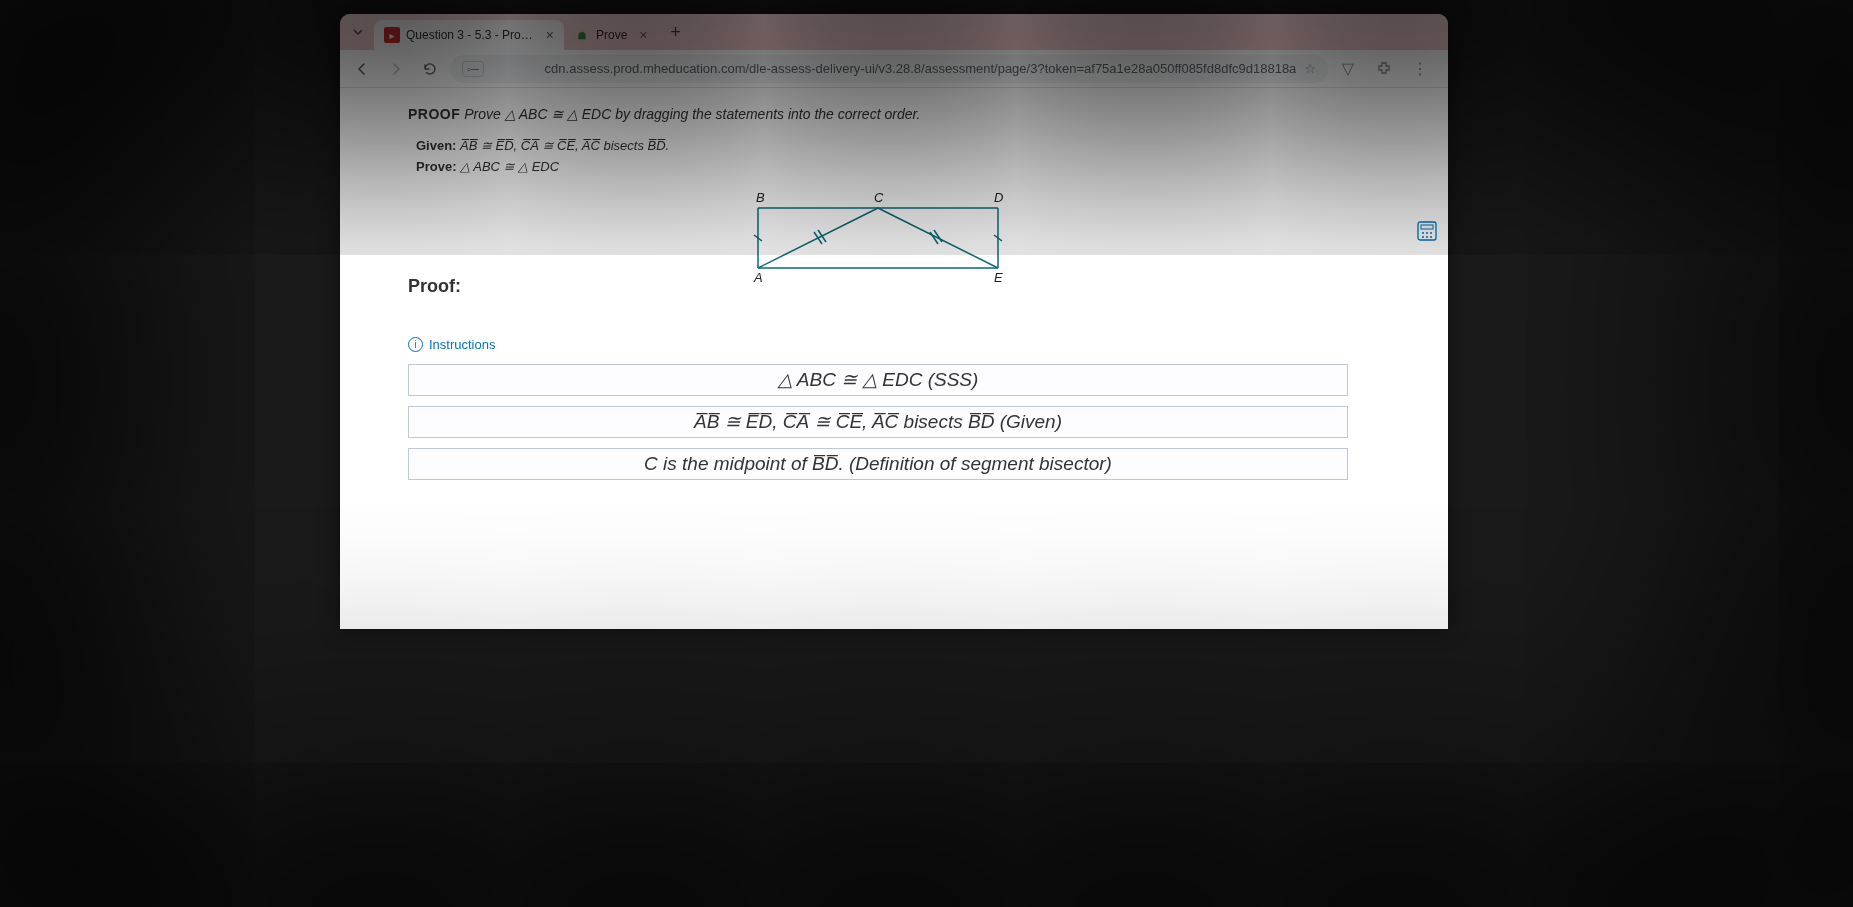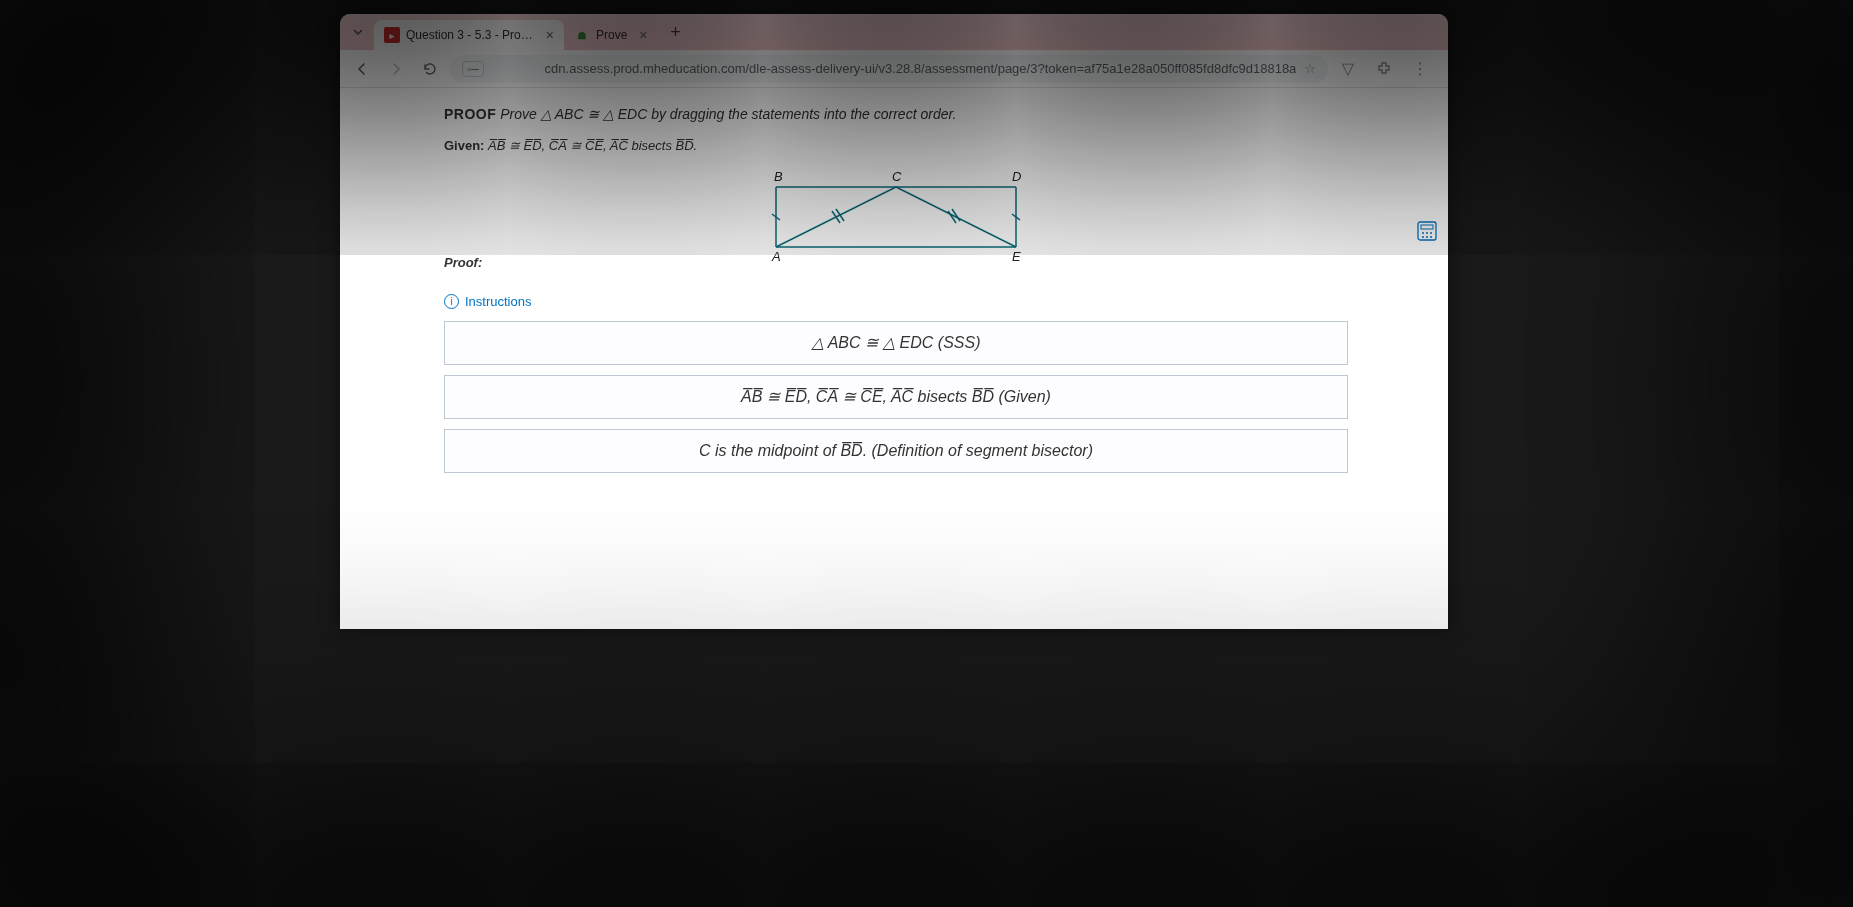--- a/index.html
+++ b/index.html
@@ -107,36 +107,36 @@
     font-size: 11px;
     padding: 1px 4px;
     border: 1px solid #ccc;
     border-radius: 4px;
   }
   .url-box .url { flex: 1; white-space: nowrap; overflow: hidden; text-align: right; }
   .addr-right { display: flex; gap: 8px; align-items: center; padding-right: 6px; }
   .content {
     height: calc(100% - 74px);
     background: #fff;
-    padding: 18px 100px 20px 104px;
+    padding: 18px 100px 20px 68px;
     overflow: hidden;
     color: #333;
     position: relative;
   }
   .proof-title { font-size: 14px; margin-bottom: 14px; }
   .proof-title b { font-weight: 800; letter-spacing: 0.5px; }
-  .given-prove { font-size: 13px; line-height: 1.6; margin-bottom: 10px; }
+  .given-prove { font-size: 13px; line-height: 1.6; margin-bottom: 10px; margin-left: 8px; }
   .given-prove b { font-weight: 700; }
   .ital { font-style: italic; }
   .diagram-row {
     display: flex;
     justify-content: center;
     margin: 6px 0 2px 0;
   }
-  .proof-label { font-size: 13px; font-weight: 600; margin-top: -14px; margin-bottom: 24px; font-style: italic; }
+  .proof-label { font-size: 18px; font-weight: 600; margin-top: -14px; margin-bottom: 40px; }
   .instructions {
     font-size: 13px;
     color: #0073c2;
     display: flex;
     align-items: center;
     gap: 6px;
     margin-bottom: 12px;
     cursor: pointer;
   }
   .instructions .info-icon {
@@ -144,25 +144,25 @@
     width: 15px; height: 15px;
     border: 1px solid #0073c2;
     border-radius: 50%;
     align-items: center; justify-content: center;
     font-size: 10px;
   }
   .drag-items { display: flex; flex-direction: column; gap: 10px; }
   .drag-item {
     border: 1px solid #bfc9d4;
     background: #fdfdff;
-    height: 44px;
+    height: 32px;
     display: flex;
     align-items: center;
     justify-content: center;
-    font-size: 16px;
+    font-size: 19px;
     color: #333;
     cursor: move;
     user-select: none;
   }
   .sidebar-calc {
     position: absolute;
     right: 10px;
     top: 132px;
     width: 22px;
     height: 22px;
@@ -249,20 +249,24 @@
     </div>
 
     <div class="proof-title">
       <b>PROOF</b><span class="ital"> Prove △ ABC ≅ △ EDC by dragging the statements into the correct order.</span>
     </div>
 
     <div class="given-prove">
       <div>
         <b>Given:</b>
         <span class="ital"> A̅B̅ ≅ E̅D̅,  C̅A̅ ≅ C̅E̅,  A̅C̅ bisects B̅D̅.</span>
+      </div>
+      <div>
+        <b>Prove:</b>
+        <span class="ital"> △ ABC ≅ △ EDC</span>
       </div>
     </div>
 
     <div class="diagram-row">
       <svg class="geo" width="260" height="100" viewBox="0 0 260 100">
         <line x1="10" y1="20" x2="250" y2="20" stroke="#0a6b7a" stroke-width="1.5"></line>
         <line x1="10" y1="80" x2="250" y2="80" stroke="#0a6b7a" stroke-width="1.5"></line>
         <line x1="10" y1="20" x2="10" y2="80" stroke="#0a6b7a" stroke-width="1.5"></line>
         <line x1="250" y1="20" x2="250" y2="80" stroke="#0a6b7a" stroke-width="1.5"></line>
         <line x1="10" y1="80" x2="130" y2="20" stroke="#0a6b7a" stroke-width="1.5"></line>

